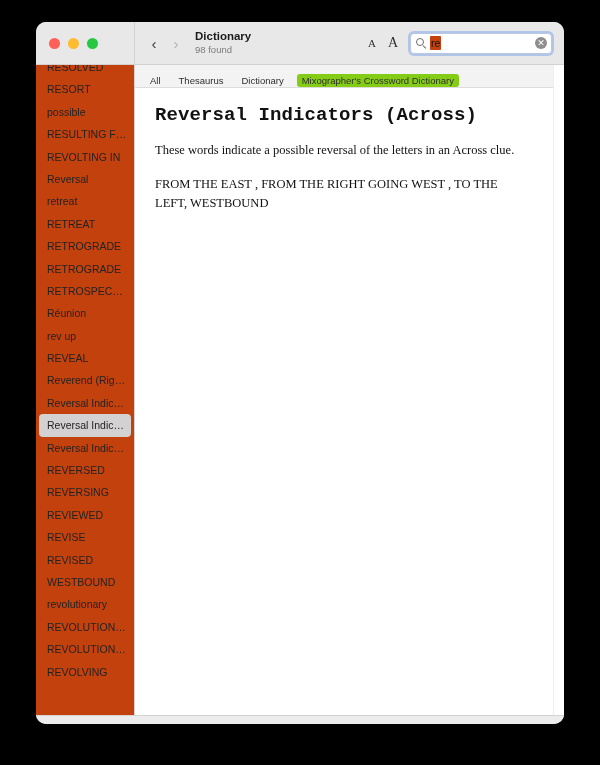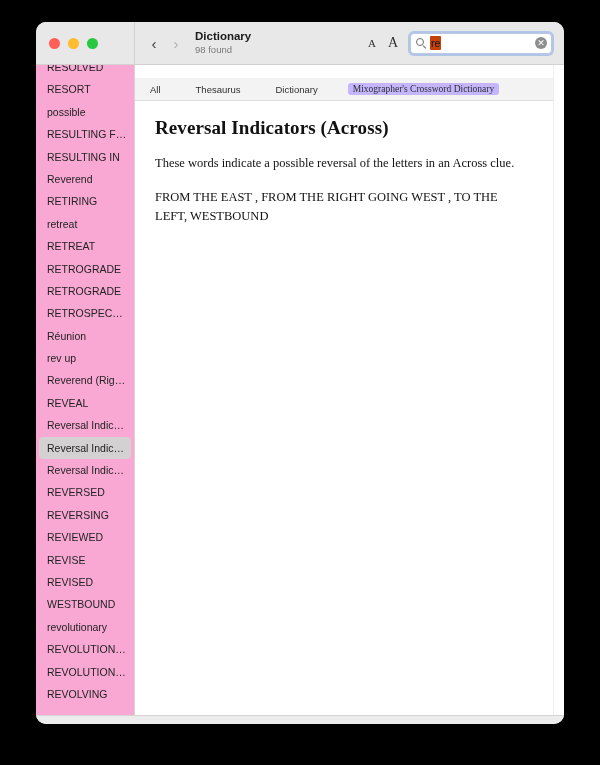--- a/index.html
+++ b/index.html
@@ -174,21 +174,21 @@
   
   .body {
     flex: 1;
     display: flex;
     min-height: 0;
   }
 
   .sidebar {
     width: 98px;
     flex: 0 0 98px;
-    background: #f9a8d4;
+    background: #c2410c;
     border-right: 1px solid #d5d3d3;
     overflow: hidden;
     position: relative;
     padding-top: 0;
   }
   .sidebar-list {
     position: absolute;
     left: 0;
     top: -9px;
     width: 98px;
@@ -217,49 +217,48 @@
     flex-direction: column;
     min-width: 0;
   }
 
   .tabbar {
     height: 22px;
     flex: 0 0 22px;
     background: #f4f3f3;
     border-bottom: 1px solid #dedcdc;
     display: flex;
-    align-items: center;
+    align-items: flex-end;
     padding-left: 10px;
-    gap: 25px;
-    margin-top: 13px;
+    gap: 8px;
   }
   .tab {
     font-size: 9.5px;
     color: #2f2f2f;
     padding: 1px 5px;
     border-radius: 3px;
     white-space: nowrap;
   }
   .tab.active {
-    background: #c4b5fd;
-    font-family: Liberation Serif, serif;
+    background: #84cc16;
   }
 
   .article {
     flex: 1;
     padding: 16px 20px 0 20px;
     overflow: hidden;
     font-family: "Liberation Serif", serif;
     color: #111111;
   }
   .article h1 {
     margin: 0 0 16px 0;
     font-size: 19px;
     font-weight: bold;
     letter-spacing: 0.1px;
+    font-family: Liberation Mono, monospace;
   }
   .article p.desc {
     margin: 16px 0 16px 0;
     font-size: 12.5px;
     line-height: 1.35;
   }
   .article p.terms {
     margin: 0;
     font-size: 12.5px;
     line-height: 1.5;
@@ -314,32 +313,31 @@
     </div>
 
     <div class="body">
 
       <div class="sidebar">
         <div class="sidebar-list">
           <div class="side-item">RESOLVED</div>
           <div class="side-item">RESORT</div>
           <div class="side-item">possible</div>
           <div class="side-item">RESULTING FR...</div>
-          <div class="side-item">RESULTING IN</div>
-          <div class="side-item">Reverend</div>
-          <div class="side-item">RETIRING</div>
+          <div class="side-item">REVOLTING IN</div>
+          <div class="side-item">Reversal</div>
           <div class="side-item">retreat</div>
           <div class="side-item">RETREAT</div>
           <div class="side-item">RETROGRADE</div>
           <div class="side-item">RETROGRADE</div>
           <div class="side-item">RETROSPECTIVE</div>
           <div class="side-item">Réunion</div>
           <div class="side-item">rev up</div>
+          <div class="side-item">REVEAL</div>
           <div class="side-item">Reverend (Righ...</div>
-          <div class="side-item">REVEAL</div>
           <div class="side-item">Reversal Indicat...</div>
           <div class="side-item selected">Reversal Indicat...</div>
           <div class="side-item">Reversal Indicat...</div>
           <div class="side-item">REVERSED</div>
           <div class="side-item">REVERSING</div>
           <div class="side-item">REVIEWED</div>
           <div class="side-item">REVISE</div>
           <div class="side-item">REVISED</div>
           <div class="side-item">WESTBOUND</div>
           <div class="side-item">revolutionary</div>

